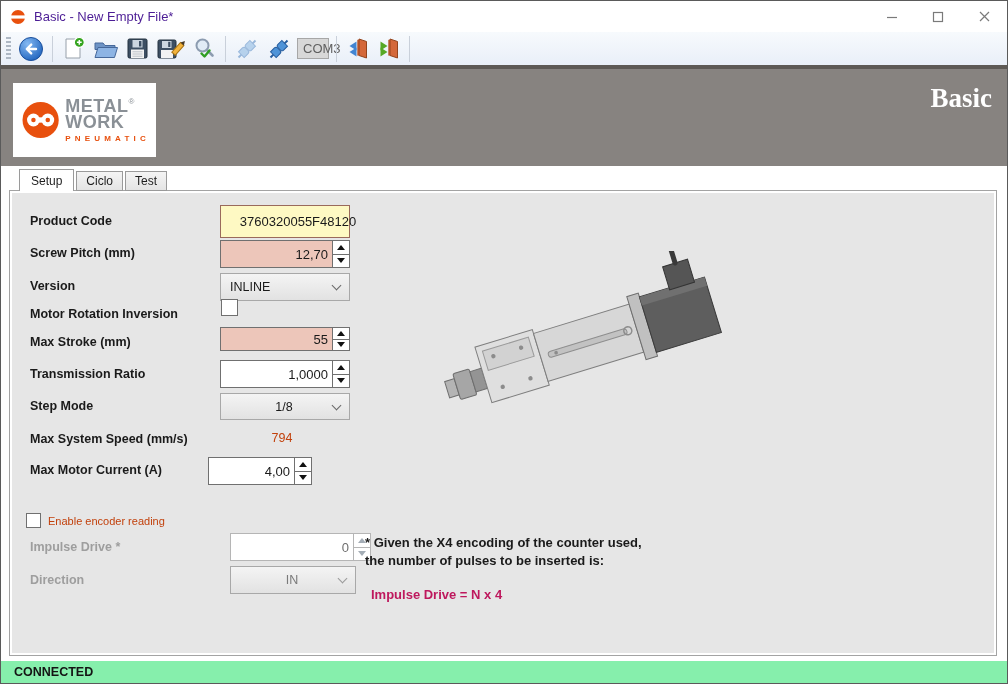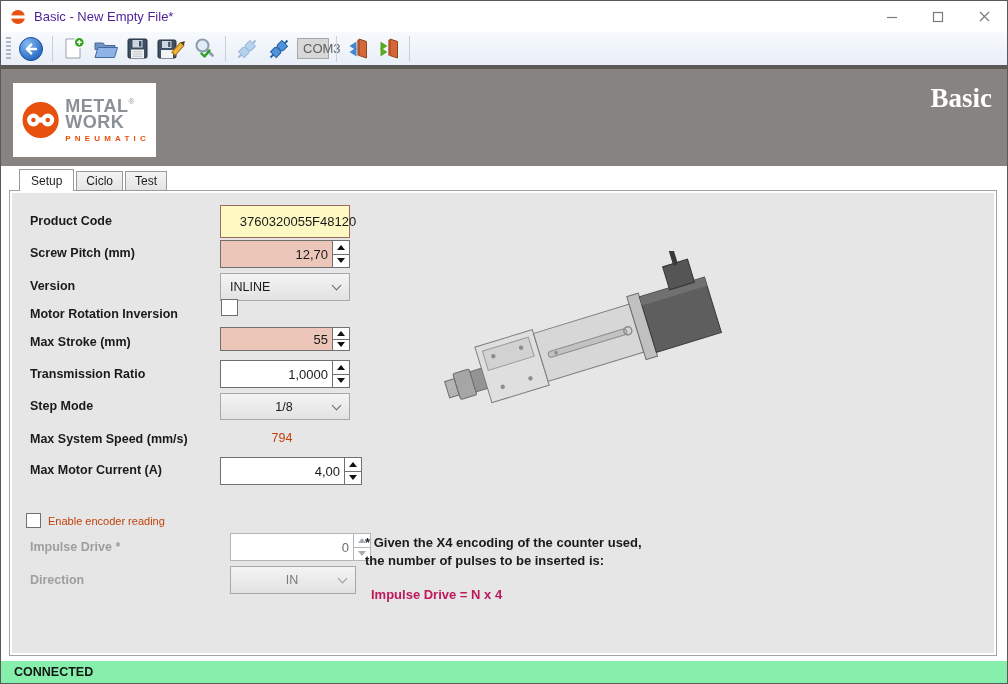--- a/index.html
+++ b/index.html
@@ -332,21 +332,21 @@
       </div>
     </div>
 
     <div class="dropdown" style="left:210px; top:202px; width:130px; height:27px;">
       <span class="dd-text center">1/8</span>
       <span class="dd-chev"></span>
     </div>
 
     <div class="static-value" style="left:252px; top:240px; width:40px; text-align:center;">794</div>
 
-    <div class="spinbox" style="left:210px; top:266px; width:142px; height:28px;">
+    <div class="spinbox" style="left:198px; top:266px; width:104px; height:28px;">
       <div class="spin-value">4,00</div>
       <div class="spin-btns">
         <div class="spin-up">
             <i class="tri-up"></i>
           </div>
         <div class="spin-down">
             <i class="tri-down"></i>
           </div>
       </div>
     </div>

